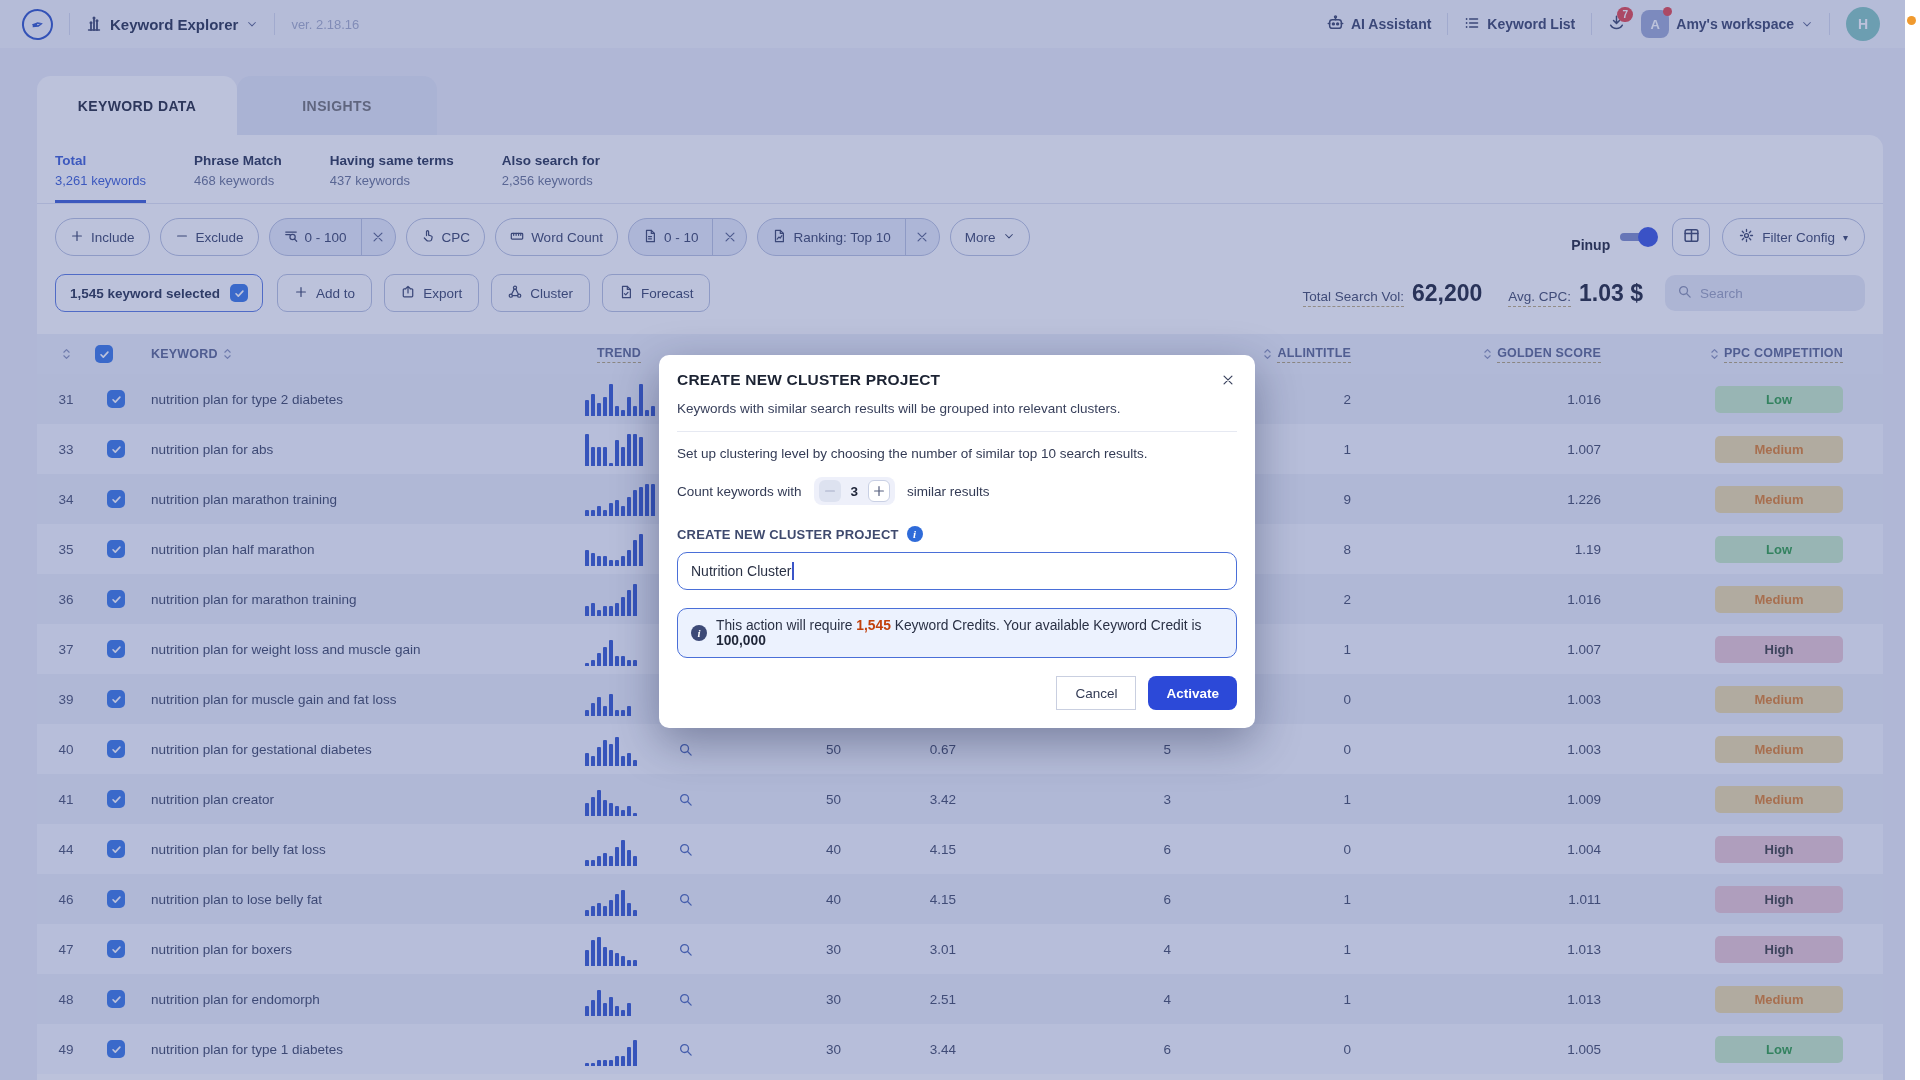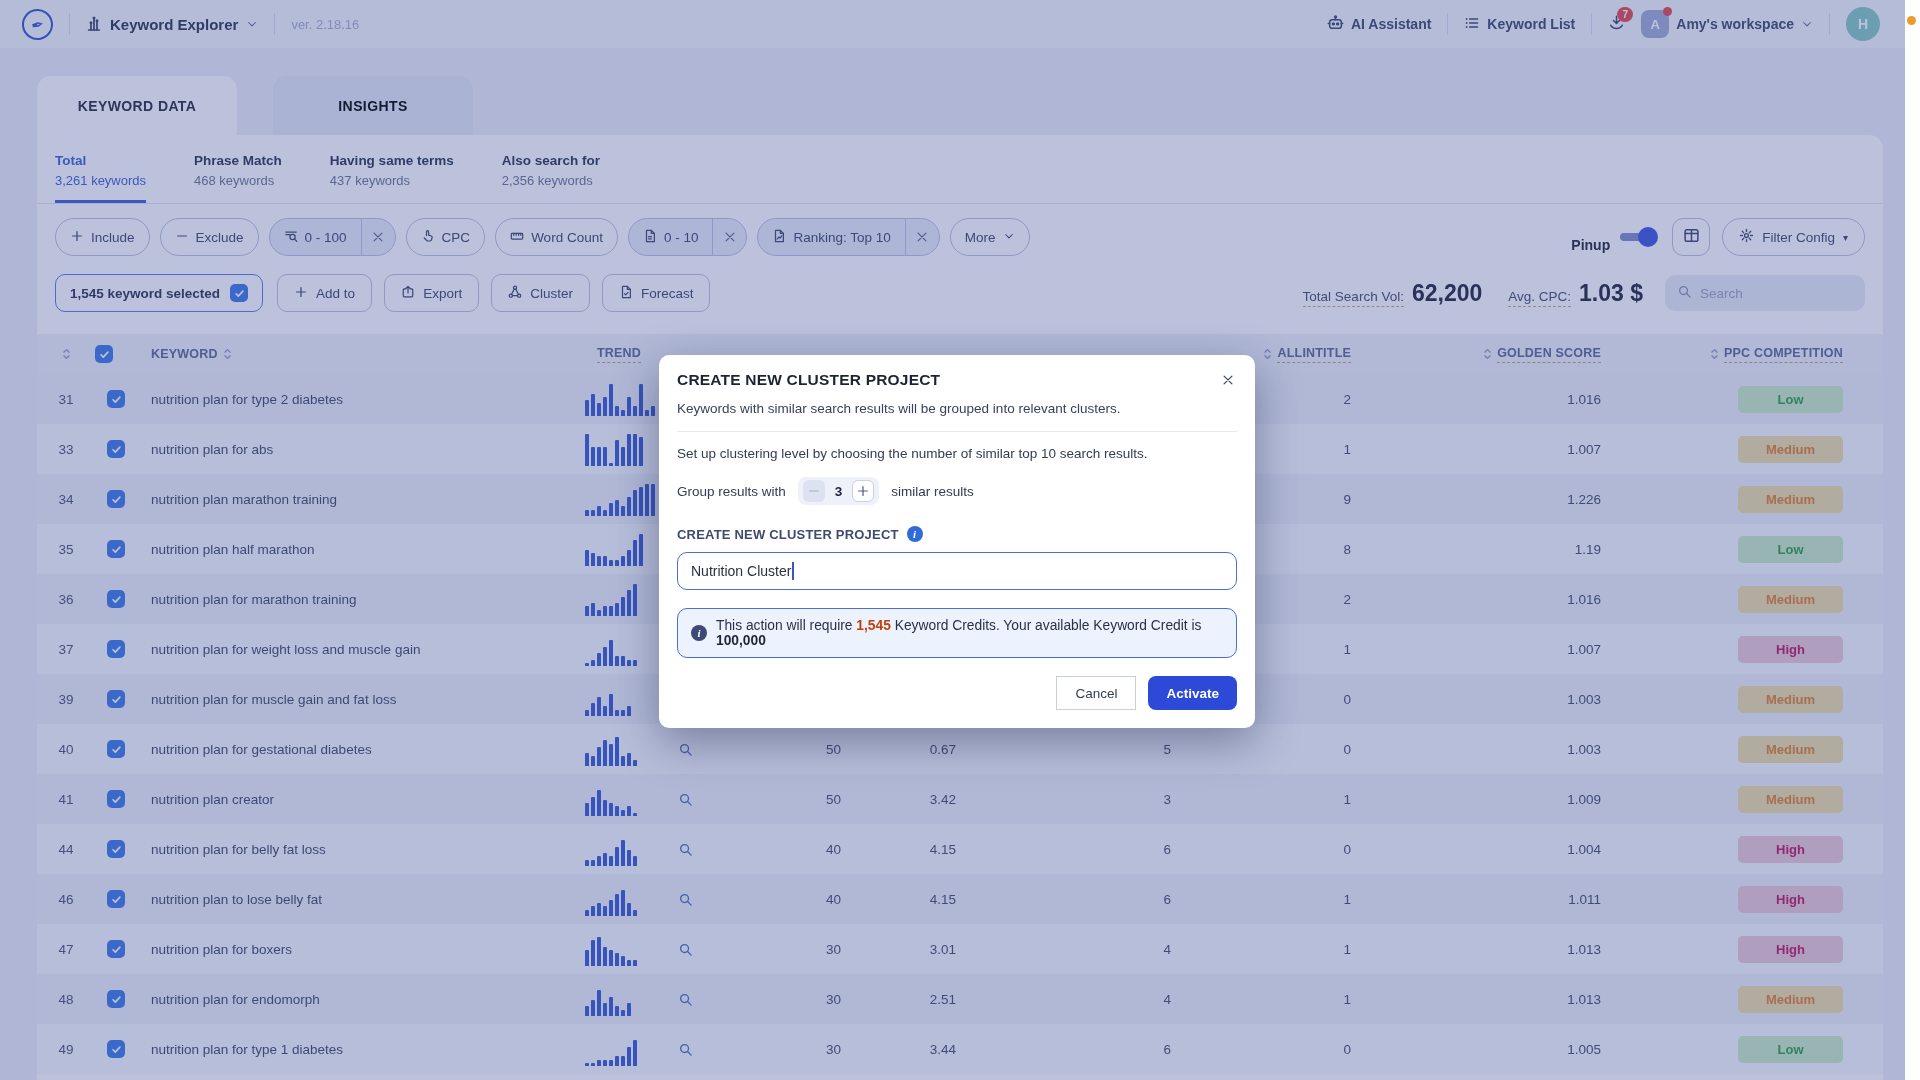--- a/index.html
+++ b/index.html
@@ -27,21 +27,21 @@
   .wsdot { position:absolute; top:-3px; right:-3px; width:9px; height:9px; border-radius:50%; background:#e5484d; }
   .useravatar { width:34px; height:34px; border-radius:50%; background:#86c8c0; color:#fff; font-size:14px;
                 font-weight:700; display:grid; place-items:center; }
   .chev { color:#5b668f; display:grid; place-items:center; }
 
   
   .tabs { position:absolute; top:76px; left:37px; display:flex; }
   .tab { width:200px; height:59px; display:grid; place-items:center; font-size:14px; font-weight:800;
          letter-spacing:.4px; border-radius:14px 14px 0 0; cursor:pointer; }
   .tab.active { background:#ffffff; color:#262c3f; }
-  .tab.inactive { background:#e4e8f4; color:#000000;margin-left:36px; }
+  .tab.inactive { background:#e4e8f4; color:#737373; }
 
   
   .card { position:absolute; top:135px; left:37px; width:1846px; height:945px; background:#ffffff;
           border-radius:0 14px 0 0; }
 
   
   .subtabs { display:flex; gap:48px; padding:18px 18px 0 18px; border-bottom:1px solid #e2e6f1; }
   .subtab { padding-bottom:12px; cursor:pointer; }
   .subtab .t { font-size:13.5px; font-weight:700; color:#2a3552; }
   .subtab .c { font-size:13px; color:#6a7494; margin-top:5px; }
@@ -97,25 +97,25 @@
   .trow.dark { background:#edf0f8; }
   .trow.light { background:#f7f9fd; }
   .cell { display:flex; align-items:center; }
   .cell.center { justify-content:center; }
   .cell.right { justify-content:flex-end; padding-right:6px; }
   .kwc { color:#3f4865; padding-left:14px; }
   .numc { color:#4a5270; justify-content:center; }
   .spark { display:flex; align-items:flex-end; gap:2px; height:34px; padding-left:8px; }
   .spark i { display:block; width:4px; background:#3558cf; border-radius:1px 1px 0 0; }
   .zoomic { color:#4c68b8; cursor:pointer; display:flex; justify-content:center; width:100%; }
-  .ppcbadge { width:105px; height:27px; border-radius:5px; display:grid; place-items:center; font-size:13px;
+  .ppcbadge { width:128px; height:27px; border-radius:5px; display:grid; place-items:center; font-size:13px;
               font-weight:700; margin-right:40px; }
   .ppc-low { background:#c9ecc4; color:#2f9e44; }
   .ppc-medium { background:#efdca6; color:#e0822c; }
-  .ppc-high { background:#ecc8d2; color:#be185d; }
+  .ppc-high { background:#ecc8d2; color:#404040; }
   .cell.badgecell { justify-content:flex-end; }
 
   
   .overlay { position:absolute; inset:0; background:rgba(58,76,150,0.34); z-index:50; }
   .modal { position:absolute; left:659px; top:355px; width:596px; background:#ffffff; border-radius:10px;
            z-index:60; box-shadow:0 14px 45px rgba(18,26,64,.38); padding:16px 18px 18px 18px; }
   .mhead { display:flex; align-items:flex-start; justify-content:space-between; }
   .mtitle { font-size:15.5px; font-weight:800; color:#1c2333; letter-spacing:.2px; }
   .mclose { background:none; border:none; color:#3c445f; cursor:pointer; padding:2px; }
   .msub { font-size:13.5px; color:#39415c; margin-top:9px; }
@@ -1063,21 +1063,21 @@
     <div class="mhead">
       <div class="mtitle">CREATE NEW CLUSTER PROJECT</div>
       <button class="mclose"><svg width="14" height="14" viewBox="0 0 16 16" fill="none" stroke="currentColor" stroke-width="1.4" stroke-linecap="round" stroke-linejoin="round">
             <path d="M3.5 3.5l9 9M12.5 3.5l-9 9"></path>
           </svg></button>
     </div>
     <div class="msub">Keywords with similar search results will be grouped into relevant clusters.</div>
     <div class="mdiv"></div>
     <div class="mdesc">Set up clustering level by choosing the number of similar top 10 search results.</div>
     <div class="steprow">
-      <span>Group results with</span>
+      <span>Count keywords with</span>
       <div class="stepper">
         <button class="stepbtn minus">
             <svg width="14" height="14" viewBox="0 0 16 16" fill="none" stroke="currentColor" stroke-width="1.4" stroke-linecap="round" stroke-linejoin="round">
               <path d="M3 8h10"></path>
             </svg>
           </button>
         <span class="stepval">3</span>
         <button class="stepbtn plus">
             <svg width="14" height="14" viewBox="0 0 16 16" fill="none" stroke="currentColor" stroke-width="1.4" stroke-linecap="round" stroke-linejoin="round">
               <path d="M8 3v10M3 8h10"></path>

